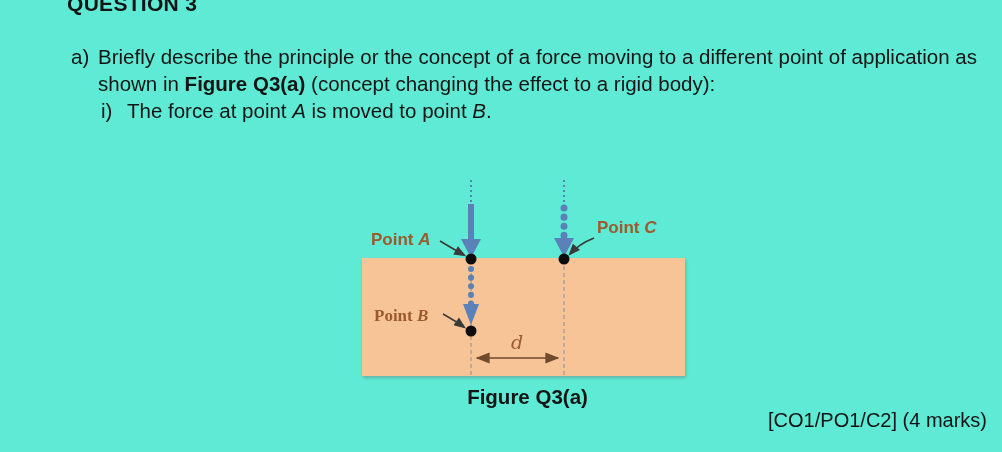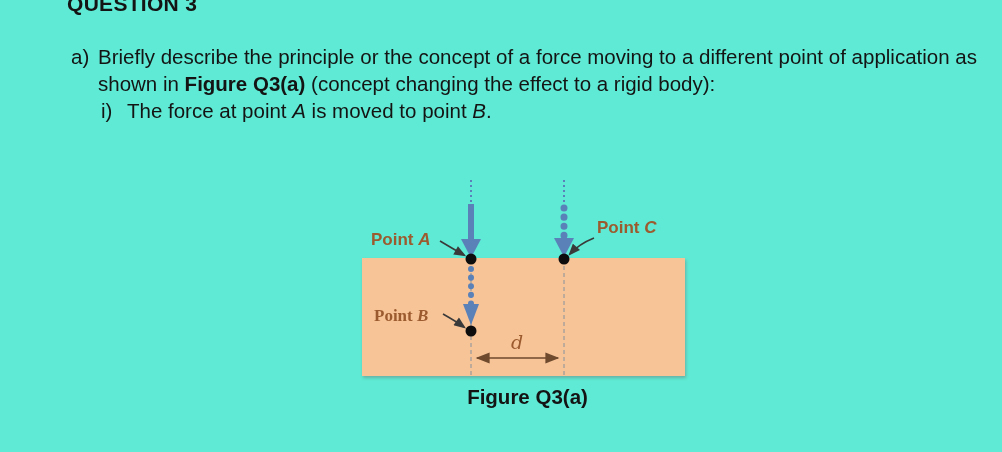--- a/index.html
+++ b/index.html
@@ -105,14 +105,15 @@
   </svg>
 
   <div class="fig-label" style="left:371px;top:230px;"><span>Point </span><span class="it">A</span></div>
   <div class="fig-label" style="left:597px;top:218px;"><span>Point </span><span class="it">C</span></div>
   <div class="fig-label" style="left:374px;top:306px;font-family:Liberation Serif, serif;"><span>Point </span><span class="it">B</span></div>
 
   <div class="d-label">d</div>
 
   <div class="fig-caption">Figure Q3(a)</div>
 
+  <div class="marks">[CO1/PO1/C2] (4 marks)</div>
 
 </div>
 
 </body></html>

